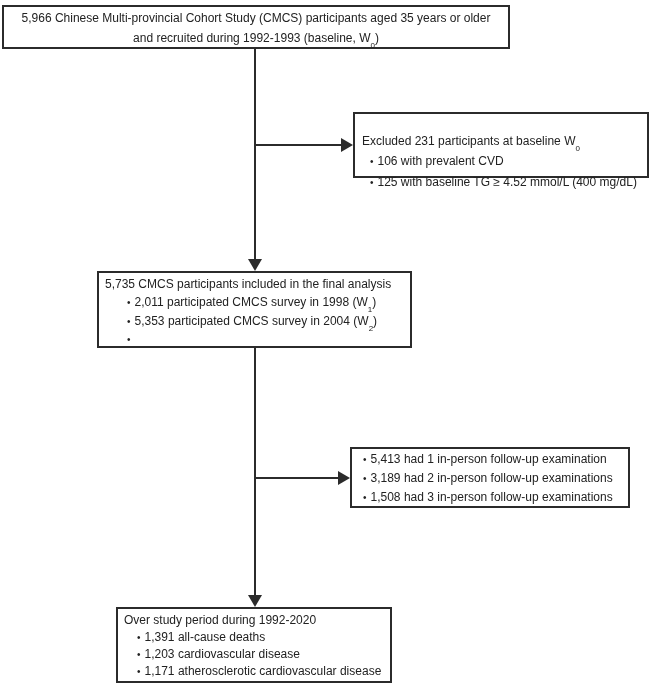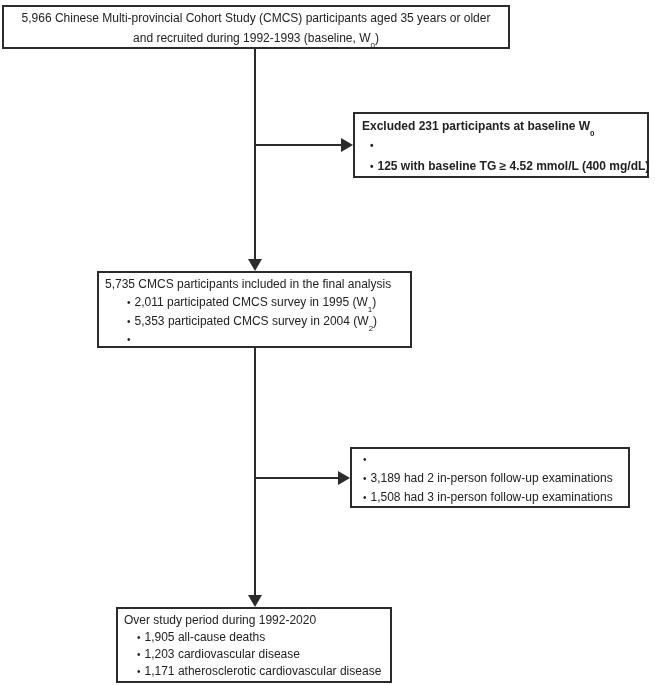--- a/index.html
+++ b/index.html
@@ -45,21 +45,21 @@
     top: 3px;
     line-height: 0;
   }
   
   .box-baseline {
     left: 2px; top: 5px; width: 508px; height: 44px;
     line-height: 20px; padding-top: 1px;
   }
   .box-excluded {
     left: 353px; top: 112px; width: 296px; height: 66px;
-    line-height: 20px; padding: 2px 4px 0 7px; font-weight: bold;
+    line-height: 20px; padding: 17px 4px 0 7px;
   }
   .box-excluded .bullet-line { padding-left: 8px; }
   .box-final {
     left: 97px; top: 271px; width: 315px; height: 77px;
     line-height: 18px; padding: 2px 12px 0 6px;
   }
   .box-final .bullet-line { padding-left: 22px; }
   .box-followup {
     left: 350px; top: 447px; width: 280px; height: 61px;
     line-height: 19px; padding: 1px 4px 0 6px;
@@ -119,71 +119,73 @@
 
   <div class="hline h1"></div>
   <div class="arrow-right ah1"></div>
 
   <div class="box box-excluded">
     <div class="tline">
       <span>Excluded 231 participants at baseline W</span><sub class="wsub">0</sub><span></span>
     </div>
     <div class="bullet-line">
       <span class="bullet-marker">•</span>
+      <span>106 with prevalent CVD</span>
     </div>
     <div class="bullet-line">
       <span class="bullet-marker">•</span>
       <span>125 with baseline TG ≥ 4.52 mmol/L (400 mg/dL)</span>
     </div>
   </div>
 
   <div class="box box-final">
     <div class="tline">
       <span>5,735 CMCS participants included in the final analysis</span>
     </div>
     <div class="bullet-line">
       <span class="bullet-marker">•</span>
-      <span><span>2,011 participated CMCS survey in 1995 (W</span><sub class="wsub">1</sub><span>)</span></span>
+      <span><span>2,011 participated CMCS survey in 1998 (W</span><sub class="wsub">1</sub><span>)</span></span>
     </div>
     <div class="bullet-line">
       <span class="bullet-marker">•</span>
       <span><span>5,353 participated CMCS survey in 2004 (W</span><sub class="wsub">2</sub><span>)</span></span>
     </div>
     <div class="bullet-line">
       <span class="bullet-marker">•</span>
     </div>
   </div>
 
   <div class="vline v2"></div>
   <div class="arrow-down a2"></div>
 
   <div class="hline h2"></div>
   <div class="arrow-right ah2"></div>
 
   <div class="box box-followup">
     <div class="bullet-line">
       <span class="bullet-marker">•</span>
+      <span>5,413 had 1 in-person follow-up examination</span>
     </div>
     <div class="bullet-line">
       <span class="bullet-marker">•</span>
       <span>3,189 had 2 in-person follow-up examinations</span>
     </div>
     <div class="bullet-line">
       <span class="bullet-marker">•</span>
       <span>1,508 had 3 in-person follow-up examinations</span>
     </div>
   </div>
 
   <div class="box box-outcomes">
     <div class="tline">
       <span>Over study period during 1992-2020</span>
     </div>
     <div class="bullet-line">
       <span class="bullet-marker">•</span>
-      <span>1,905 all-cause deaths</span>
+      <span>1,391 all-cause deaths</span>
     </div>
     <div class="bullet-line">
       <span class="bullet-marker">•</span>
       <span>1,203 cardiovascular disease</span>
     </div>
     <div class="bullet-line">
       <span class="bullet-marker">•</span>
       <span>1,171 atherosclerotic cardiovascular disease</span>
     </div>
   </div>

